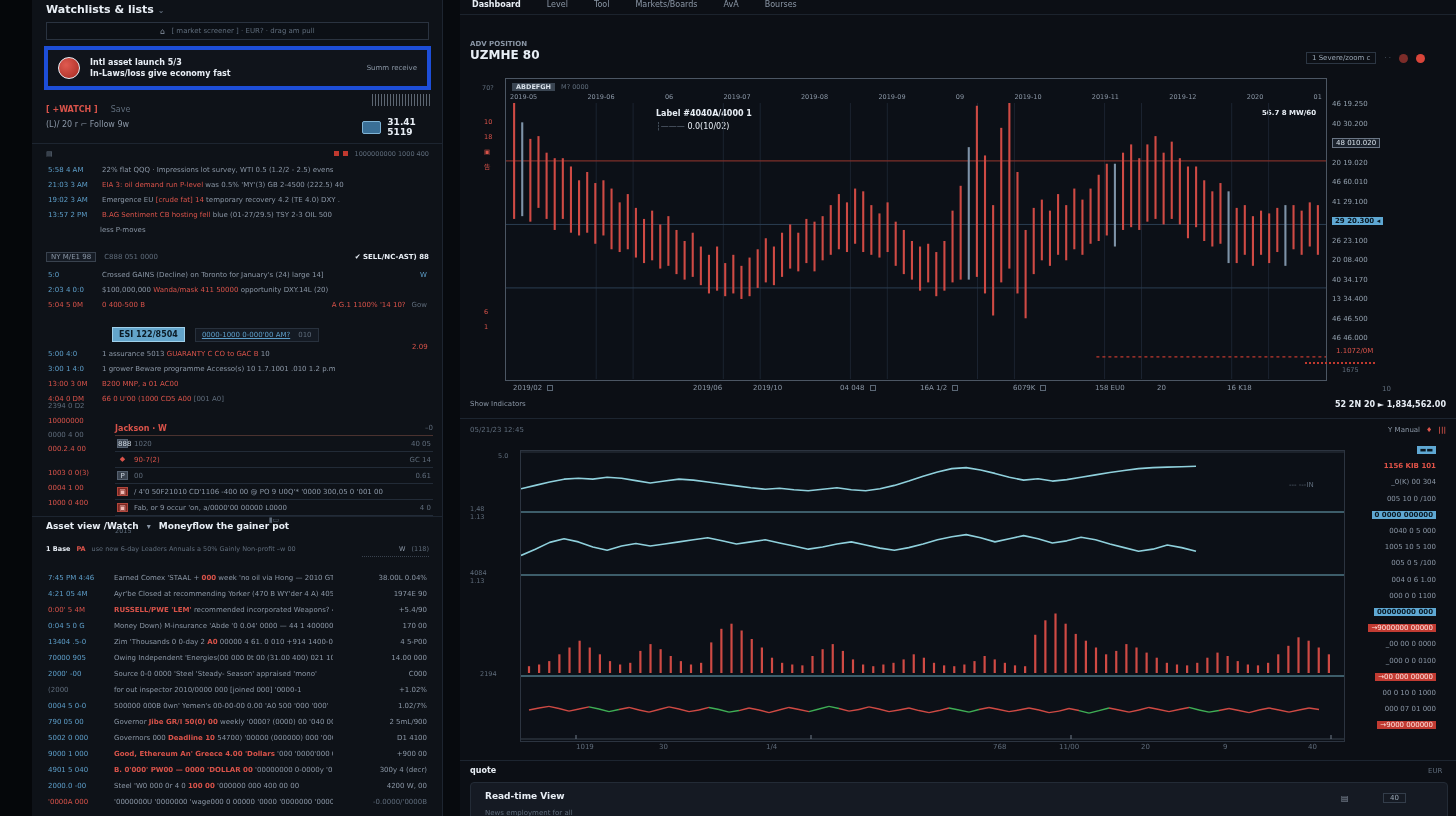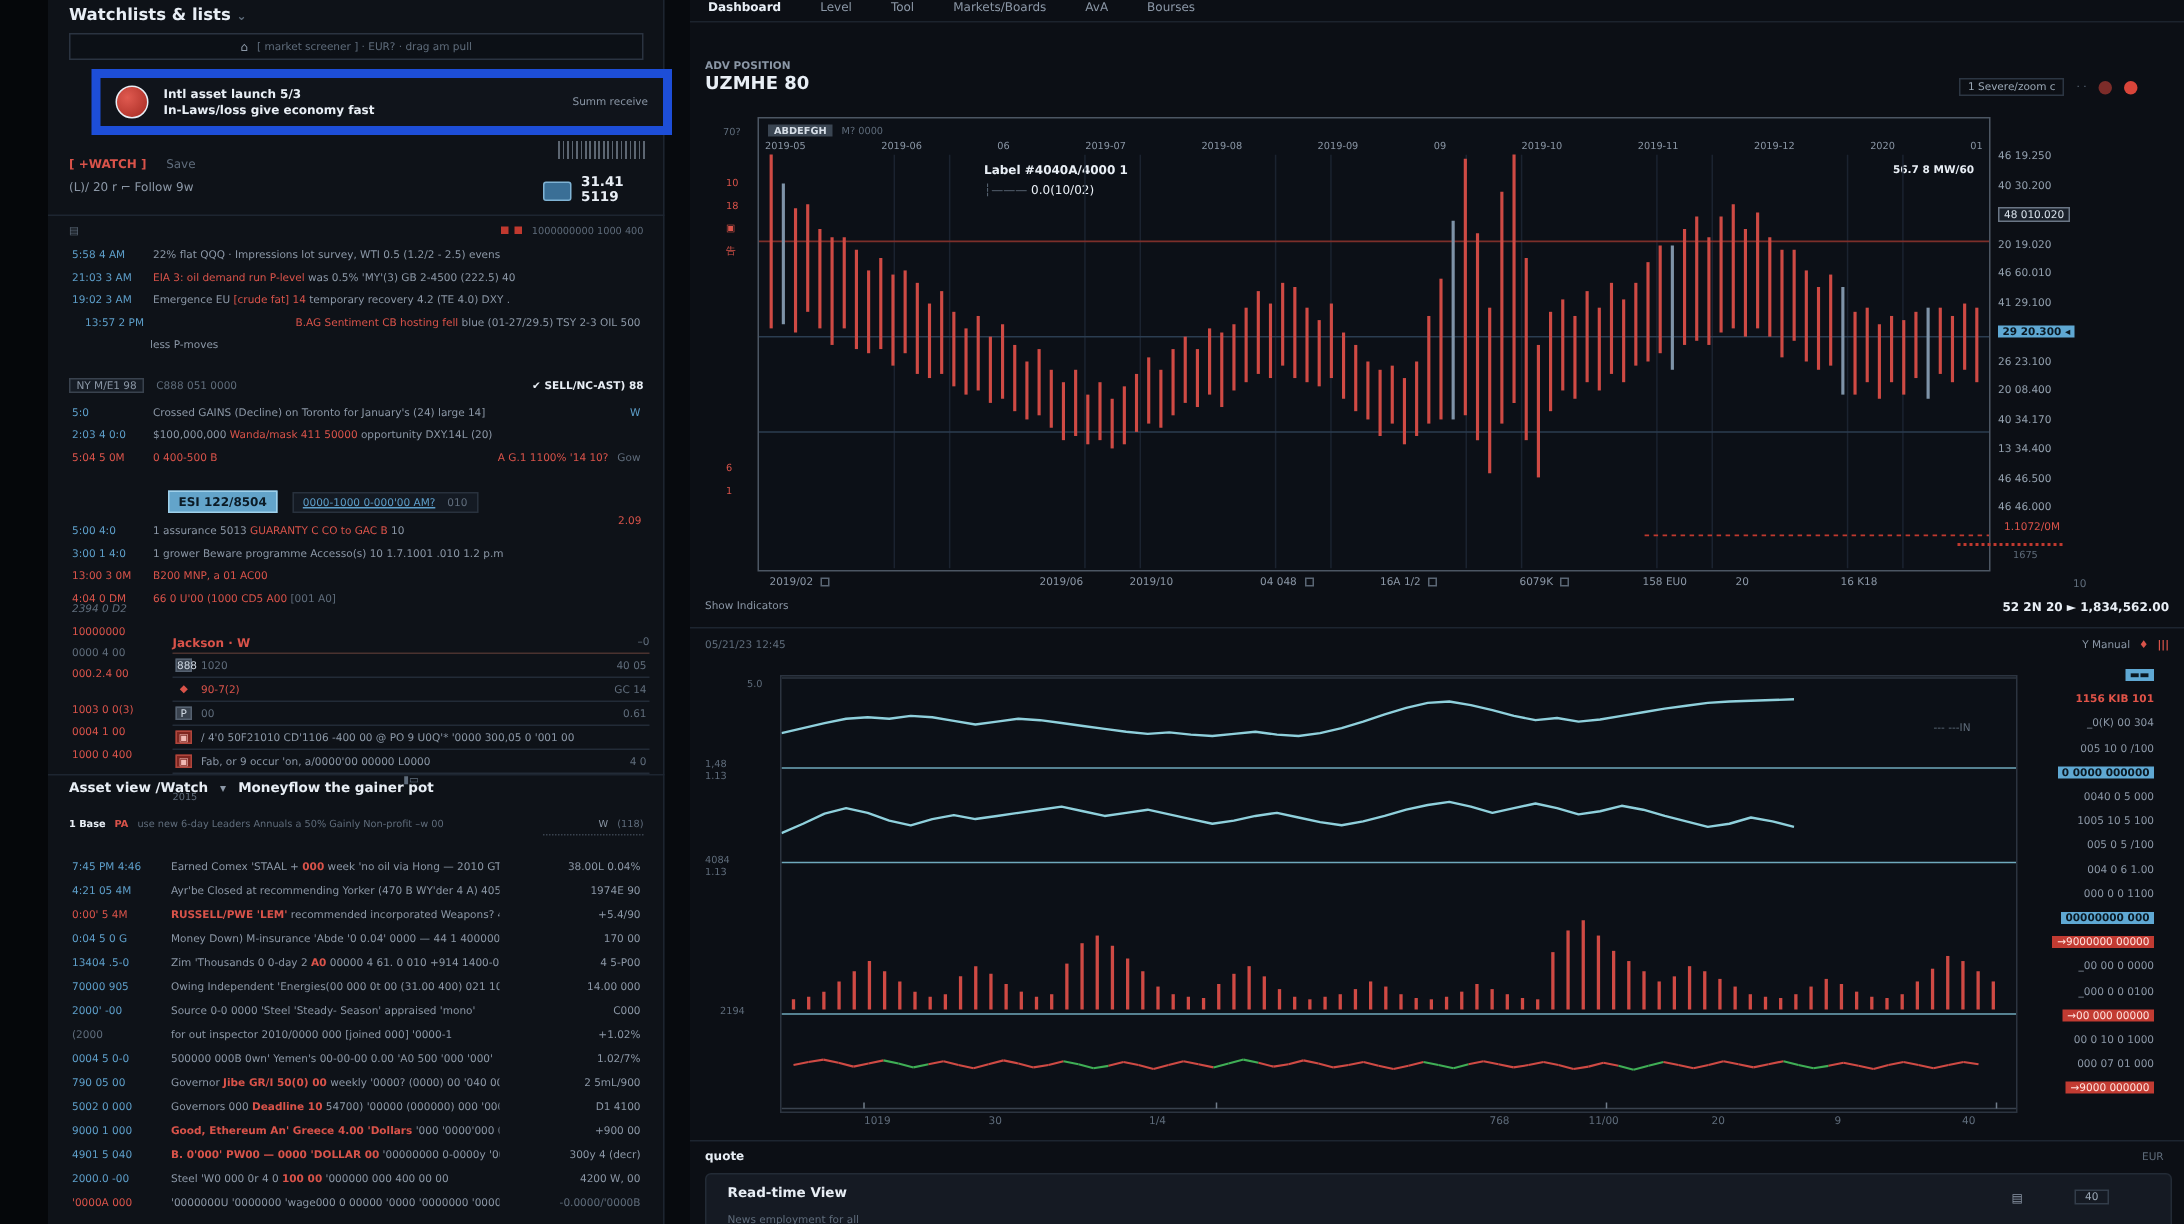--- a/index.html
+++ b/index.html
@@ -11,21 +11,21 @@
   .rightpane { left:460px; top:0; width:996px; height:816px; background:#0c0f15; }
 
   .b { font-weight:bold; }
   .t6 { font-size:6.5px; } .t7 { font-size:7px; } .t8 { font-size:8px; } .t9 { font-size:9px; }
   .t11 { font-size:11px; } .t12 { font-size:12px; }
   .dim { color:#5f6c7b; } .white { color:#e8eef5; } .blue { color:#5d9ec9; }
   .red { color:#d9534a; } .grey { color:#8b97a6; }
 
   .searchbox { left:14px; top:22px; width:383px; height:18px; border:1px solid #2a3340;
     background:#0c1016; display:flex; align-items:center; justify-content:center; gap:6px; }
-  .card { left:29px; top:46px; width:387px; height:44px; border:6px solid #1d4ed8; background:#10141b;
+  .card { left:12px; top:46px; width:387px; height:44px; border:4px solid #1d4ed8; background:#10141b;
     display:flex; align-items:center; padding:0 10px; gap:10px; }
   .avatar { width:22px; height:22px; border-radius:50%; background:radial-gradient(circle at 35% 35%, #e05a50, #a52a22); border:1px solid #e8eef5; flex:none; }
   .cardtext { flex:1; line-height:11px; }
   .hr { height:1px; background:#1d2530; }
 
   .nrow { display:flex; gap:6px; align-items:baseline; padding:0 2px; }
   .nt { width:48px; flex:none; }
   .ntext { flex:1; white-space:nowrap; overflow:hidden; }
   .nval { flex:none; }
 
@@ -119,21 +119,21 @@
         <span class="ntext"><span class="grey">22% flat QQQ · Impressions lot survey,  WTI 0.5  (1.2/2 - 2.5)    evens</span></span>
       </div>
       <div class="nrow t7" style="height: 15px;">
         <span class="nt blue">21:03 3 AM</span>
         <span class="ntext"><span class="red">EIA 3: oil demand run  P-level</span><span class="grey">  was 0.5%  'MY'(3) GB    2-4500 (222.5) 40</span></span>
       </div>
       <div class="nrow t7" style="height: 15px;">
         <span class="nt blue">19:02 3 AM</span>
         <span class="ntext"><span class="grey">Emergence   EU  </span><span class="red">[crude fat] 14</span><span class="grey">  temporary recovery  4.2  (TE  4.0)  DXY  .</span></span>
       </div>
-      <div class="nrow t7" style="height: 15px; text-align: right;">
+      <div class="nrow t7" style="height: 15px;">
         <span class="nt blue">13:57 2 PM</span>
         <span class="ntext"><span class="red">B.AG   Sentiment CB hosting fell</span><span class="grey">  blue  (01-27/29.5)  TSY   2-3 OIL  500</span></span>
       </div>
       <div class="t7 grey" style="margin: 0px 0px 2px 54px;">less  P-moves</div>
     </div>
 
   <div class="abs" style="left:14px; top:252px; width:383px; display:flex; align-items:center; gap:8px;">
     <span class="t7 grey" style="border:1px solid #39424e; padding:0 4px; background:#161c25;">NY M/E1  98</span>
     <span class="t7 dim">C888  051  0000</span>
     <span class="t7 b white" style="margin-left:auto;">✔ SELL/NC-AST)  88</span>
@@ -179,21 +179,21 @@
         <span class="nt red">13:00 3 0M</span>
         <span class="ntext"><span class="red">B200 MNP, a 01 AC00</span></span>
       </div>
       <div class="nrow t7" style="height: 15px;">
         <span class="nt red">4:04 0 DM</span>
         <span class="ntext"><span class="red">66 0 U'00  (1000 CD5  A00</span><span class="dim"> [001  A0]</span></span>
       </div>
     </div>
 
   <div class="abs" id="side-times" style="left:16px; top:400px; width:64px;">
-      <div class="t7 dim" style="position: absolute; top: 2px; left: 0px; font-style: italic;">2394 0 D2</div>
+      <div class="t7 dim" style="position: absolute; top: 2px; left: 0px;">2394 0 D2</div>
       <div class="t7 red" style="position: absolute; top: 17px; left: 0px;">10000000</div>
       <div class="t7 dim" style="position: absolute; top: 31px; left: 0px;">0000 4 00</div>
       <div class="t7 red" style="position: absolute; top: 45px; left: 0px;">000.2.4 00</div>
       <div class="t7 red" style="position: absolute; top: 69px; left: 0px;">1003 0 0(3)</div>
       <div class="t7 red" style="position: absolute; top: 84px; left: 0px;">0004 1 00</div>
       <div class="t7 red" style="position: absolute; top: 99px; left: 0px;">1000 0 400</div>
     </div>
 
   <div class="abs alertbox">
     <div style="display:flex; justify-content:space-between; border-bottom:1px solid #4a322f; padding-bottom:2px;">

